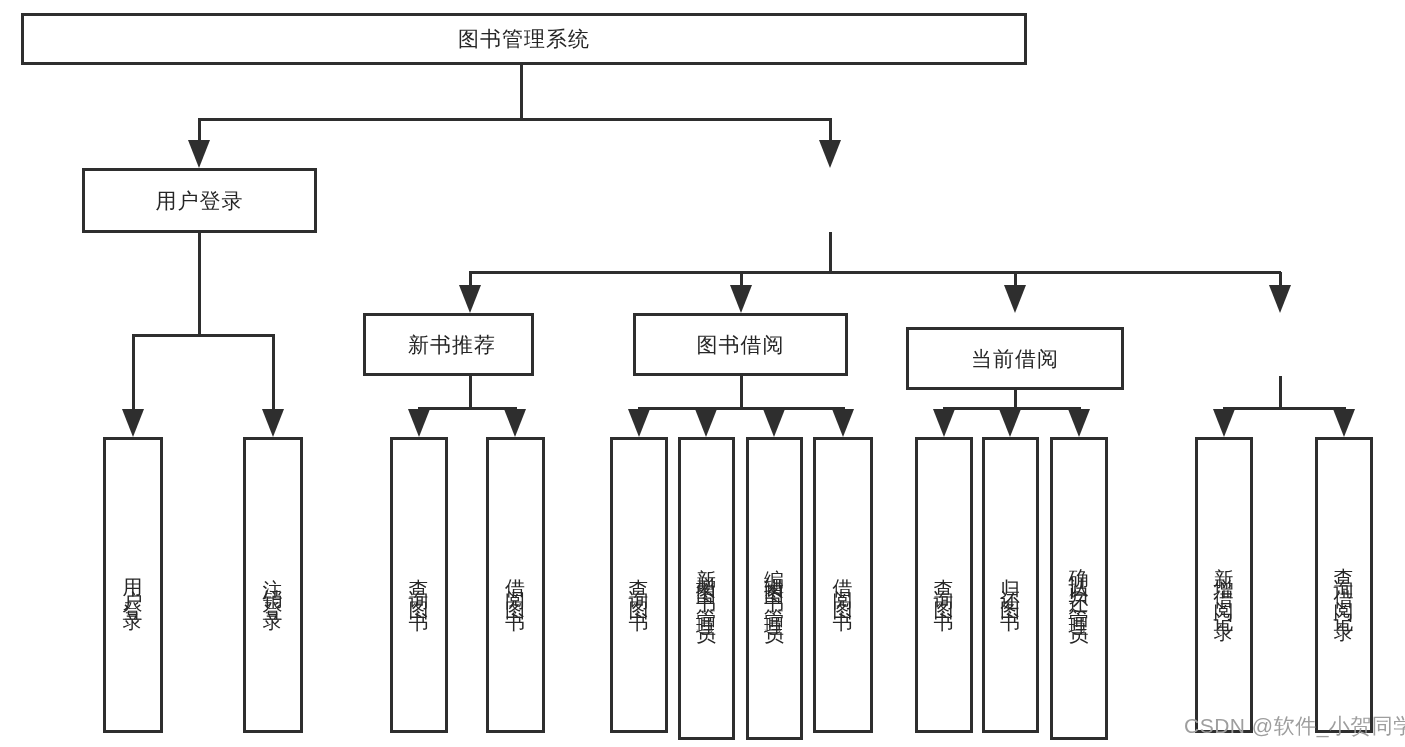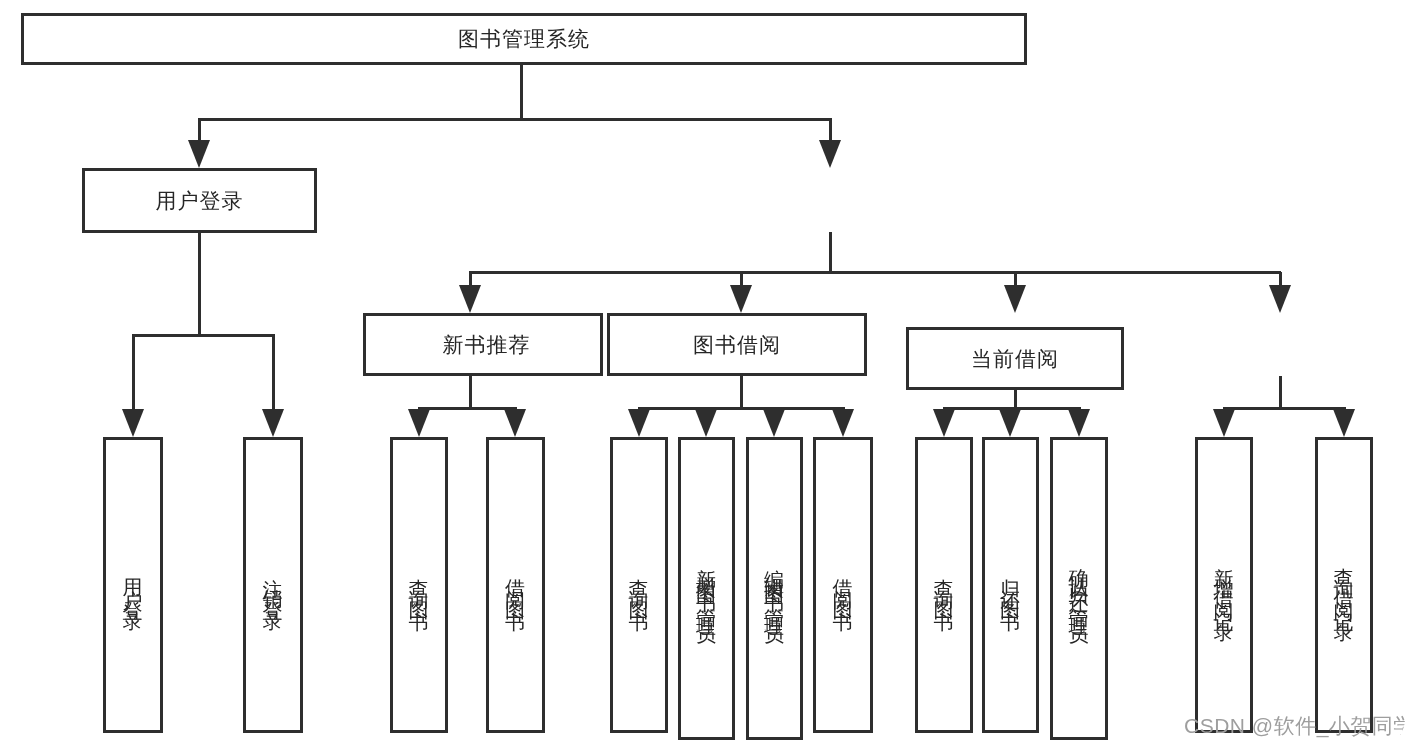--- a/index.html
+++ b/index.html
@@ -1,18 +1,18 @@
 <!DOCTYPE html>
 <html><head>
 <meta charset="utf-8">
 <style>
   html,body { margin:0; padding:0; background:#fff; }
   .canvas {
     position:relative; width:1405px; height:747px; background:#ffffff;
-    font-family:"Liberation Sans","DejaVu Sans",sans-serif; overflow:hidden;border-radius:28px;
+    font-family:"Liberation Sans","DejaVu Sans",sans-serif; overflow:hidden;
   }
   .hbox {
     position:absolute; box-sizing:border-box; background:#fff;
     border:3px solid #2e2e2e; display:flex; align-items:center; justify-content:center;
     font-size:21px; color:#262626; letter-spacing:1px; z-index:2;
   }
   .vbox {
     position:absolute; box-sizing:border-box; background:#fff;
     border:3px solid #2e2e2e; display:flex; align-items:center; justify-content:center;
     z-index:2;
@@ -90,24 +90,24 @@
   <div class="arrow" style="left:1333px; top:409px;"></div>
 
   <div class="hbox" style="left:21px; top:13px; width:1006px; height:52px;">
     <span>图书管理系统</span>
   </div>
 
   <div class="hbox" style="left:82px; top:168px; width:235px; height:65px;">
     <span>用户登录</span>
   </div>
 
-  <div class="hbox" style="left:363px; top:313px; width:240px; height:63px;padding-left:7px;">
+  <div class="hbox" style="left:363px; top:313px; width:171px; height:63px;padding-left:7px;">
     <span>新书推荐</span>
   </div>
-  <div class="hbox" style="left:607px; top:313px; width:260px; height:63px;">
+  <div class="hbox" style="left:633px; top:313px; width:215px; height:63px;">
     <span>图书借阅</span>
   </div>
   <div class="hbox" style="left:906px; top:327px; width:218px; height:63px;">
     <span>当前借阅</span>
   </div>
 
   <div class="vbox" style="left:103px; top:437px; width:60px; height:296px;">
     <span class="vtext">用户登录</span>
   </div>
   <div class="vbox" style="left:243px; top:437px; width:60px; height:296px;">

